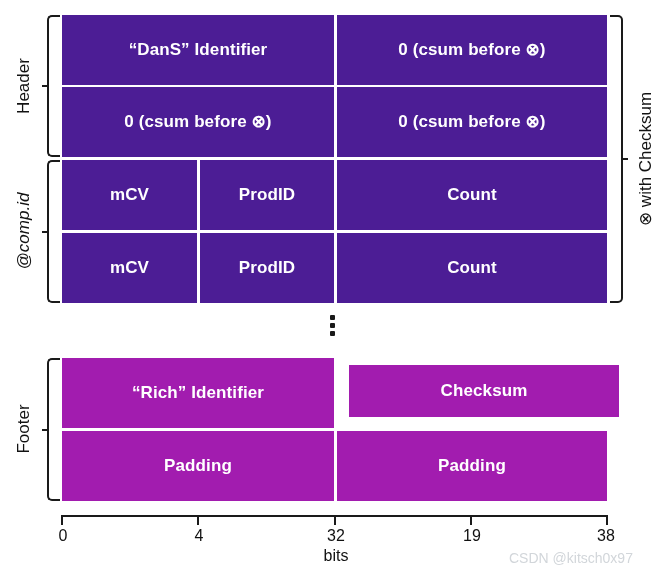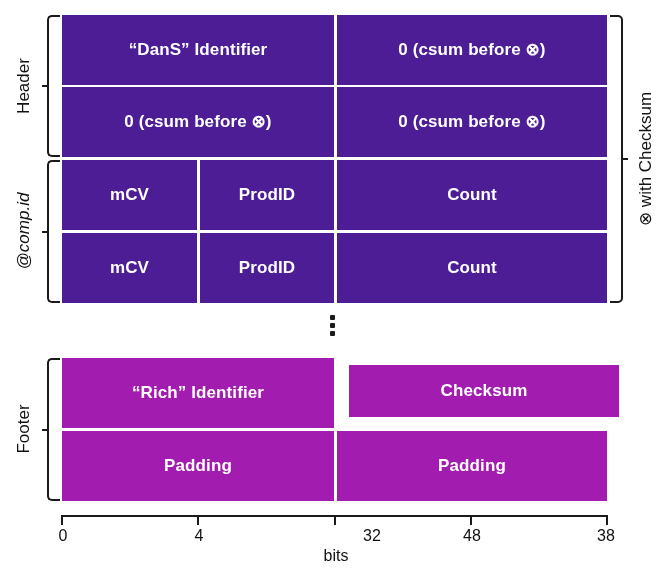--- a/index.html
+++ b/index.html
@@ -220,20 +220,21 @@
   <div class="axis-line" style="left:61px; top:515px; width:547px;"></div>
 
   <div class="tick" style="left:61px;  top:515px;"></div>
   <div class="tick" style="left:197px; top:515px;"></div>
   <div class="tick" style="left:334px; top:515px;"></div>
   <div class="tick" style="left:470px; top:515px;"></div>
   <div class="tick" style="left:606px; top:515px;"></div>
 
   <div class="tick-label" style="left:63px;  top:527px;">0</div>
   <div class="tick-label" style="left:199px; top:527px;">4</div>
-  <div class="tick-label" style="left:336px; top:527px;margin-left:36px;">32</div>
-  <div class="tick-label" style="left:472px; top:527px;">48</div>
+  <div class="tick-label" style="left:336px; top:527px;">32</div>
+  <div class="tick-label" style="left:472px; top:527px;">19</div>
   <div class="tick-label" style="left:606px; top:527px;">38</div>
 
   <div class="axis-title" style="left:336px; top:547px;text-align:center;">bits</div>
 
+  <div class="watermark" style="left:509px; top:550px;">CSDN @kitsch0x97</div>
 
 </div>
 
 </body></html>

